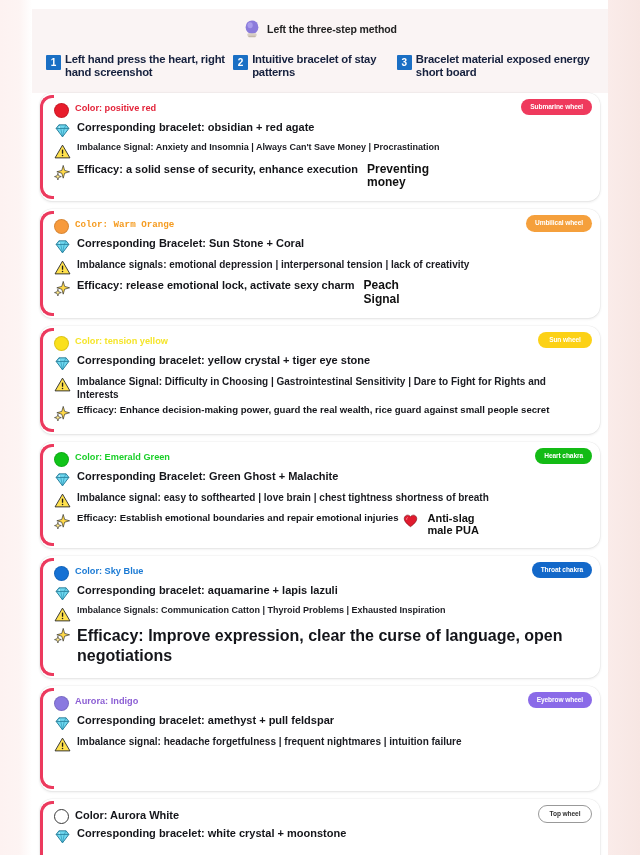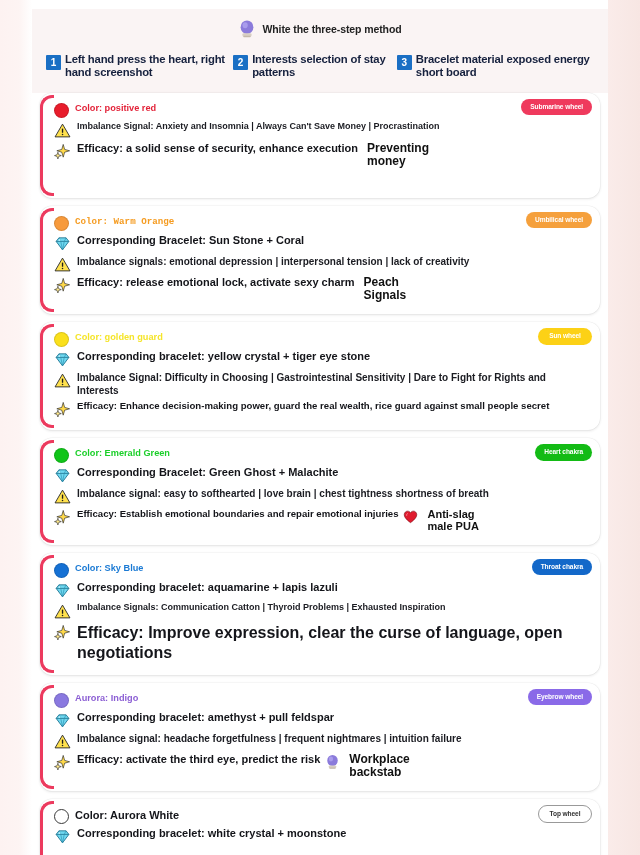--- a/index.html
+++ b/index.html
@@ -132,47 +132,56 @@
 <div class="page">
 
   <div class="header">
     <div class="header-title">
       <svg class="brain-icon" viewBox="0 0 24 26">
         <ellipse cx="12" cy="10.5" rx="8.5" ry="9" fill="#8b7bdb"></ellipse>
         <ellipse cx="9.5" cy="8" rx="3.5" ry="4" fill="#a99cec"></ellipse>
         <rect x="6" y="18.5" width="12" height="4.5" rx="1.6" fill="#d8cfc3"></rect>
         <rect x="7" y="22" width="10" height="2" rx="1" fill="#c4b9aa"></rect>
       </svg>
-      <div class="header-title-text">White the three-step method</div>
+      <div class="header-title-text">Left the three-step method</div>
     </div>
     <div class="steps">
       <div class="step">
         <div class="step-num">1</div>
         <div class="step-text">Left hand press the heart, right hand screenshot</div>
       </div>
       <div class="step">
         <div class="step-num">2</div>
-        <div class="step-text">Interests selection of stay patterns</div>
+        <div class="step-text">Intuitive bracelet of stay patterns</div>
       </div>
       <div class="step">
         <div class="step-num">3</div>
         <div class="step-text">Bracelet material exposed energy short board</div>
       </div>
     </div>
   </div>
 
   <div class="cards" id="cards-container">
   <div class="card" style="--accent: #ec3a5e;">
     <div class="badge" style="background: rgb(239, 58, 93);">Submarine wheel</div>
 
     <div class="row">
       <div class="dot" style="background: rgb(232, 29, 44);"></div>
       <div class="color-label" style="color: rgb(227, 36, 58);">Color: positive red</div>
     </div>
 
+    <div class="row">
+      <svg class="row-ico" viewBox="0 0 24 24">
+        <path d="M3 9 L7 4 H17 L21 9 L12 21 Z" fill="#6fd8f0" stroke="#1b6f8c" stroke-width="1.2" stroke-linejoin="round"></path>
+        <path d="M3 9 H21" stroke="#1b6f8c" stroke-width="1.1"></path>
+        <path d="M7 4 L9.5 9 L12 21 L14.5 9 L17 4" fill="none" stroke="#2b8fae" stroke-width="0.9"></path>
+        <path d="M8 5.2 L9.3 8.2 L6.2 8.2 Z" fill="#d5f6ff"></path>
+      </svg>
+      <div class="bracelet">Corresponding bracelet: obsidian + red agate</div>
+    </div>
 
     <div class="row">
       <svg class="row-ico" viewBox="0 0 24 24">
         <path d="M12 3 L22.5 21 H1.5 Z" fill="#ffe14d" stroke="#2b2b2b" stroke-width="1.3" stroke-linejoin="round"></path>
         <rect x="11.1" y="9" width="1.9" height="6.2" rx="0.8" fill="#1c1c1c"></rect>
         <circle cx="12.05" cy="17.6" r="1.1" fill="#1c1c1c"></circle>
       </svg>
       <div class="imbalance ctr">Imbalance Signal: Anxiety and Insomnia | Always Can't Save Money | Procrastination</div>
     </div>
 
@@ -219,31 +228,31 @@
 
     <div class="row">
       <svg class="row-ico" viewBox="0 0 24 24">
         <path d="M13 2 L15 9 L22 11 L15 13 L13 20 L11 13 L4 11 L11 9 Z" fill="#ffd94a" stroke="#222" stroke-width="0.9" stroke-linejoin="round"></path>
         <path d="M5.5 13 L6.7 16.6 L10.3 17.8 L6.7 19 L5.5 22.6 L4.3 19 L0.7 17.8 L4.3 16.6 Z" fill="#ffe98a" stroke="#222" stroke-width="0.8" stroke-linejoin="round"></path>
       </svg>
       <div class="efficacy-wrap">
         <div class="efficacy">Efficacy: release emotional lock, activate sexy charm</div>
 
         <div class="extra-note">Peach
-Signals</div>
+Signal</div>
       </div>
     </div>
   </div>
 
   <div class="card" style="--accent: #ec3a5e;">
     <div class="badge" style="background: rgb(252, 209, 22);">Sun wheel</div>
 
     <div class="row">
       <div class="dot" style="background: rgb(250, 224, 28);"></div>
-      <div class="color-label" style="color: rgb(245, 229, 43);">Color: golden guard</div>
+      <div class="color-label" style="color: rgb(245, 229, 43);">Color: tension yellow</div>
     </div>
 
     <div class="row">
       <svg class="row-ico" viewBox="0 0 24 24">
         <path d="M3 9 L7 4 H17 L21 9 L12 21 Z" fill="#6fd8f0" stroke="#1b6f8c" stroke-width="1.2" stroke-linejoin="round"></path>
         <path d="M3 9 H21" stroke="#1b6f8c" stroke-width="1.1"></path>
         <path d="M7 4 L9.5 9 L12 21 L14.5 9 L17 4" fill="none" stroke="#2b8fae" stroke-width="0.9"></path>
         <path d="M8 5.2 L9.3 8.2 L6.2 8.2 Z" fill="#d5f6ff"></path>
       </svg>
       <div class="bracelet">Corresponding bracelet: yellow crystal + tiger eye stone</div>
@@ -374,38 +383,20 @@
 
     <div class="row">
       <svg class="row-ico" viewBox="0 0 24 24">
         <path d="M12 3 L22.5 21 H1.5 Z" fill="#ffe14d" stroke="#2b2b2b" stroke-width="1.3" stroke-linejoin="round"></path>
         <rect x="11.1" y="9" width="1.9" height="6.2" rx="0.8" fill="#1c1c1c"></rect>
         <circle cx="12.05" cy="17.6" r="1.1" fill="#1c1c1c"></circle>
       </svg>
       <div class="imbalance big ctr">Imbalance signal: headache forgetfulness | frequent nightmares | intuition failure</div>
     </div>
 
-    <div class="row">
-      <svg class="row-ico" viewBox="0 0 24 24">
-        <path d="M13 2 L15 9 L22 11 L15 13 L13 20 L11 13 L4 11 L11 9 Z" fill="#ffd94a" stroke="#222" stroke-width="0.9" stroke-linejoin="round"></path>
-        <path d="M5.5 13 L6.7 16.6 L10.3 17.8 L6.7 19 L5.5 22.6 L4.3 19 L0.7 17.8 L4.3 16.6 Z" fill="#ffe98a" stroke="#222" stroke-width="0.8" stroke-linejoin="round"></path>
-      </svg>
-      <div class="efficacy-wrap">
-        <div class="efficacy">Efficacy: activate the third eye, predict the risk</div>
-
-        <svg class="inline-ico brain-ico" viewBox="0 0 24 26" style="display: block;">
-          <ellipse cx="12" cy="10.5" rx="8.5" ry="9" fill="#8b7bdb"></ellipse>
-          <ellipse cx="9.5" cy="8" rx="3.5" ry="4" fill="#a99cec"></ellipse>
-          <rect x="6" y="18.5" width="12" height="4.5" rx="1.6" fill="#d8cfc3"></rect>
-          <rect x="7" y="22" width="10" height="2" rx="1" fill="#c4b9aa"></rect>
-        </svg>
-        <div class="extra-note">Workplace
-backstab</div>
-      </div>
-    </div>
   </div>
 
   <div class="card" style="--accent: #ec3a5e;">
     <div class="badge outline">Top wheel</div>
 
     <div class="row">
       <div class="dot white"></div>
       <div class="color-label" style="color: rgb(20, 21, 26); font-size: 11px;">Color: Aurora White</div>
     </div>
 

